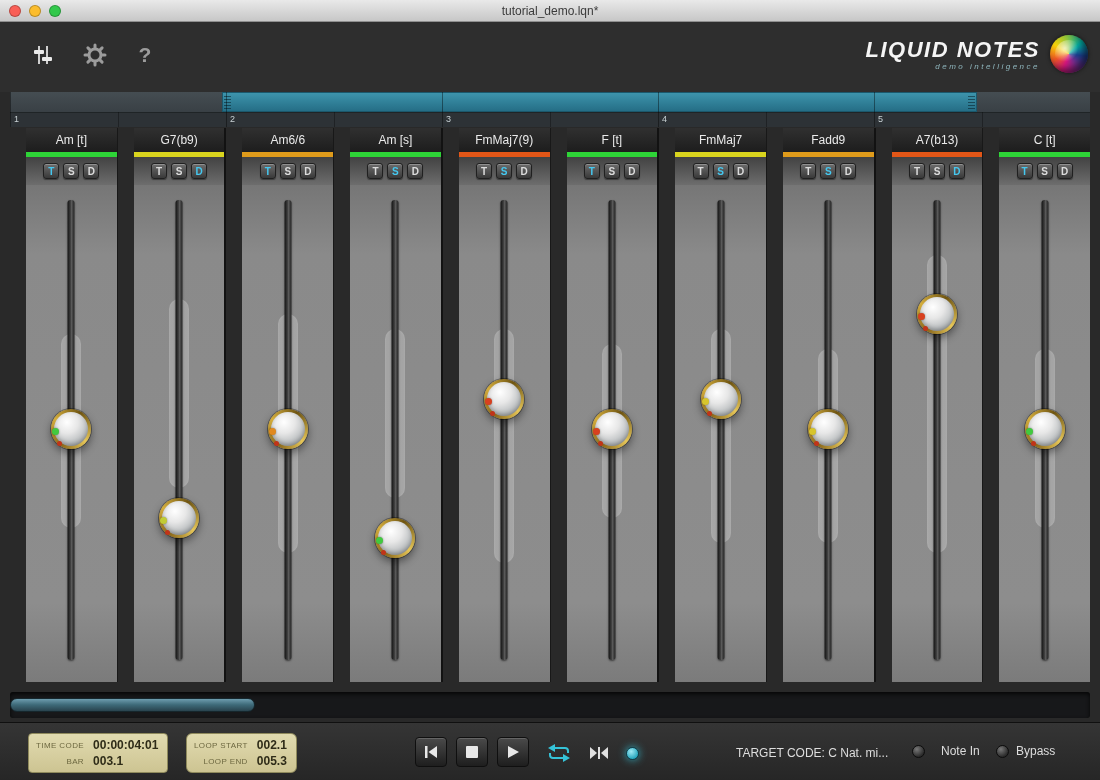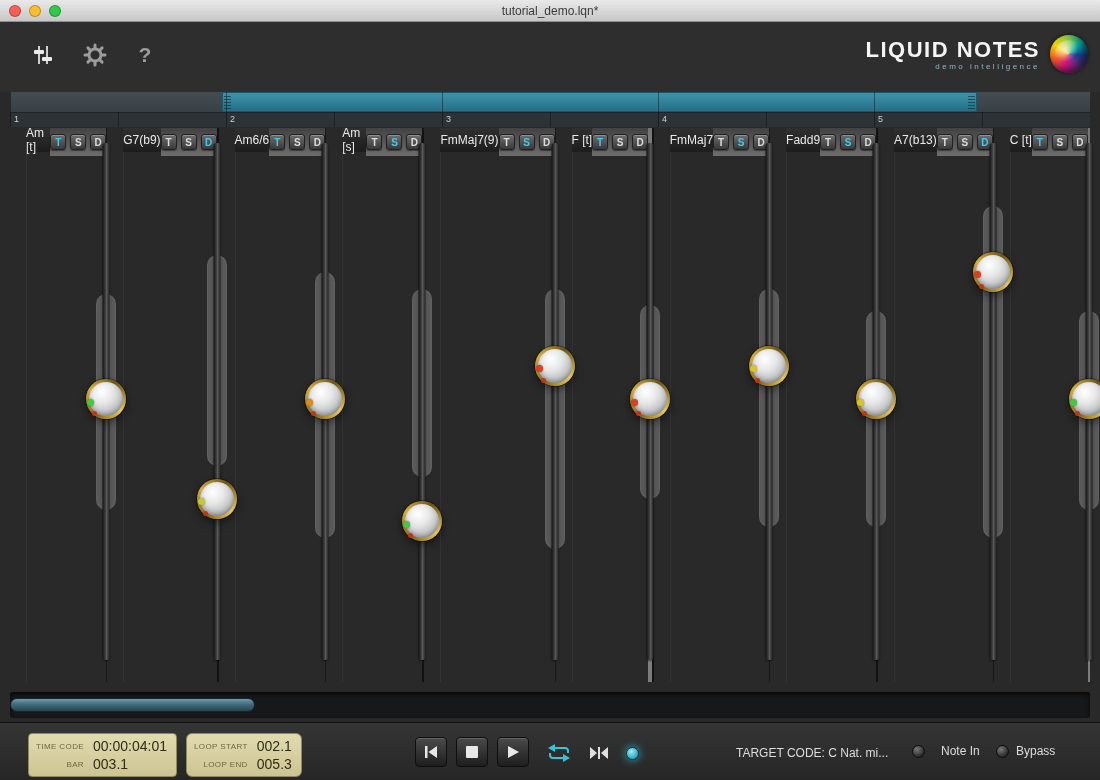--- a/index.html
+++ b/index.html
@@ -23,21 +23,21 @@
   .light.yellow { background:#fbbd2e; }
   .light.green  { background:#32c84b; }
   .win-title { font-size:12px; color:#3b3b3b; }
 
   
   .topbar { position:absolute; top:22px; left:0; width:1100px; height:70px; background:#2e2e2e; }
   .tool-icon { position:absolute; top:18px; width:30px; height:30px; display:flex; align-items:center; justify-content:center; background:none; border:none; }
   .tool-mixer { left:28px; }
   .tool-gear  { left:80px; }
   .tool-help  { left:130px; font-size:21px; font-weight:bold; color:#9c9c9c; }
-  .logo-area { position:absolute; right:12px; top:13px; display:flex; align-items:center; gap:10px; }
+  .logo-area { position:absolute; right:12px; top:13px; display:flex; align-items:center; gap:10px;font-style:italic; }
   .logo-textcol { display:flex; flex-direction:column; align-items:flex-end; }
   .logo-word { font-size:22px; font-weight:bold; letter-spacing:1.5px; color:#f5f5f5; line-height:24px; }
   .logo-tag { font-size:8px; letter-spacing:2.5px; color:#8fb6bd; }
   .logo-sphere {
     width:38px; height:38px; border-radius:50%;
     background: conic-gradient(from 200deg, #d6157e, #f05a22, #f7d308, #8cc63f, #00a99d, #1b3f8f, #7a2c8f, #d6157e);
     box-shadow: inset -4px -4px 7px rgba(0,0,0,.55), 0 0 4px rgba(0,0,0,.6);
     position:relative;
   }
   .logo-sphere::after {
@@ -64,21 +64,21 @@
     background: repeating-linear-gradient(0deg, rgba(0,20,28,.5) 0 1px, transparent 1px 3px);
   }
   .tl-selection::before { left:1px; }
   .tl-selection::after  { right:1px; }
   .bar-tick  { position:absolute; top:0; bottom:0; width:1px; background:rgba(0,0,0,.4); z-index:3; }
   .half-tick { position:absolute; top:20px; bottom:0; width:1px; background:rgba(0,0,0,.3); z-index:3; }
   .bar-number { position:absolute; top:22px; font-size:9px; color:#c9d2d5; z-index:4; }
 
   
   .rack { position:absolute; left:10px; top:128px; width:1080px; height:554px; display:flex; }
-  .channel { flex:1; display:flex; flex-direction:row; position:relative;
+  .channel { flex:1; display:flex; flex-direction:column; position:relative;
     border-right:1px solid rgba(0,0,0,.4);
     box-shadow: inset 1px 0 0 rgba(255,255,255,.05); margin-left: 16px; }
   .channel:nth-child(even):not(:last-child) { border-right:2px solid rgba(0,0,0,.55); }
   .channel:last-child { border-right:none; }
   .channel-header { height:24px; background:linear-gradient(#303030,#1d1d1d);
     display:flex; align-items:center; justify-content:center; }
   .chord-label { font-size:12px; color:#eaeaea; }
   .tension-bar { height:5px; }
   .tsd-row { height:28px; display:flex; align-items:center; justify-content:center; gap:4px;
     background:linear-gradient(#424242,#6d6d6d); }
@@ -119,21 +119,21 @@
   
   .bottombar { position:absolute; left:0; top:722px; width:1100px; height:58px;
     background:linear-gradient(#353535,#262626); border-top:1px solid #101010; }
   .info-box { position:absolute; top:10px;
     background:linear-gradient(#e1dbb0,#cdc492); border:1px solid #8f8a5c; border-radius:4px;
     padding:4px 9px 4px 7px; display:grid; grid-template-columns:max-content max-content;
     column-gap:9px; row-gap:2px; align-items:center; }
   .info-box.timecode { left:28px; }
   .info-box.loop { left:186px;border-radius:6px; }
   .info-label { font-size:8px; color:#6d6840; letter-spacing:.4px; text-align:right; }
-  .info-value { font-size:14px; font-weight:normal; color:#2f2c18; }
+  .info-value { font-size:12px; font-weight:bold; color:#2f2c18; }
   .transport { position:absolute; left:415px; top:14px; display:flex; gap:9px; }
   .t-btn { width:32px; height:30px; border-radius:4px;
     background:linear-gradient(#4a4a4a,#1e1e1e); border:1px solid #0f0f0f;
     box-shadow: inset 0 1px 0 rgba(255,255,255,.15);
     display:flex; align-items:center; justify-content:center; padding:0; }
   .mode-icons { position:absolute; left:546px; top:21px; display:flex; align-items:center; gap:17px; }
   .icon-btn { background:none; border:none; padding:0; display:flex; align-items:center; }
   .record-dot { width:13px; height:13px; border-radius:50%;
     background: radial-gradient(circle at 38% 32%, #9feaf5, #2aa9c0 70%);
     border:1px solid #0d4653; box-shadow: 0 0 9px rgba(53,195,216,.85); }

